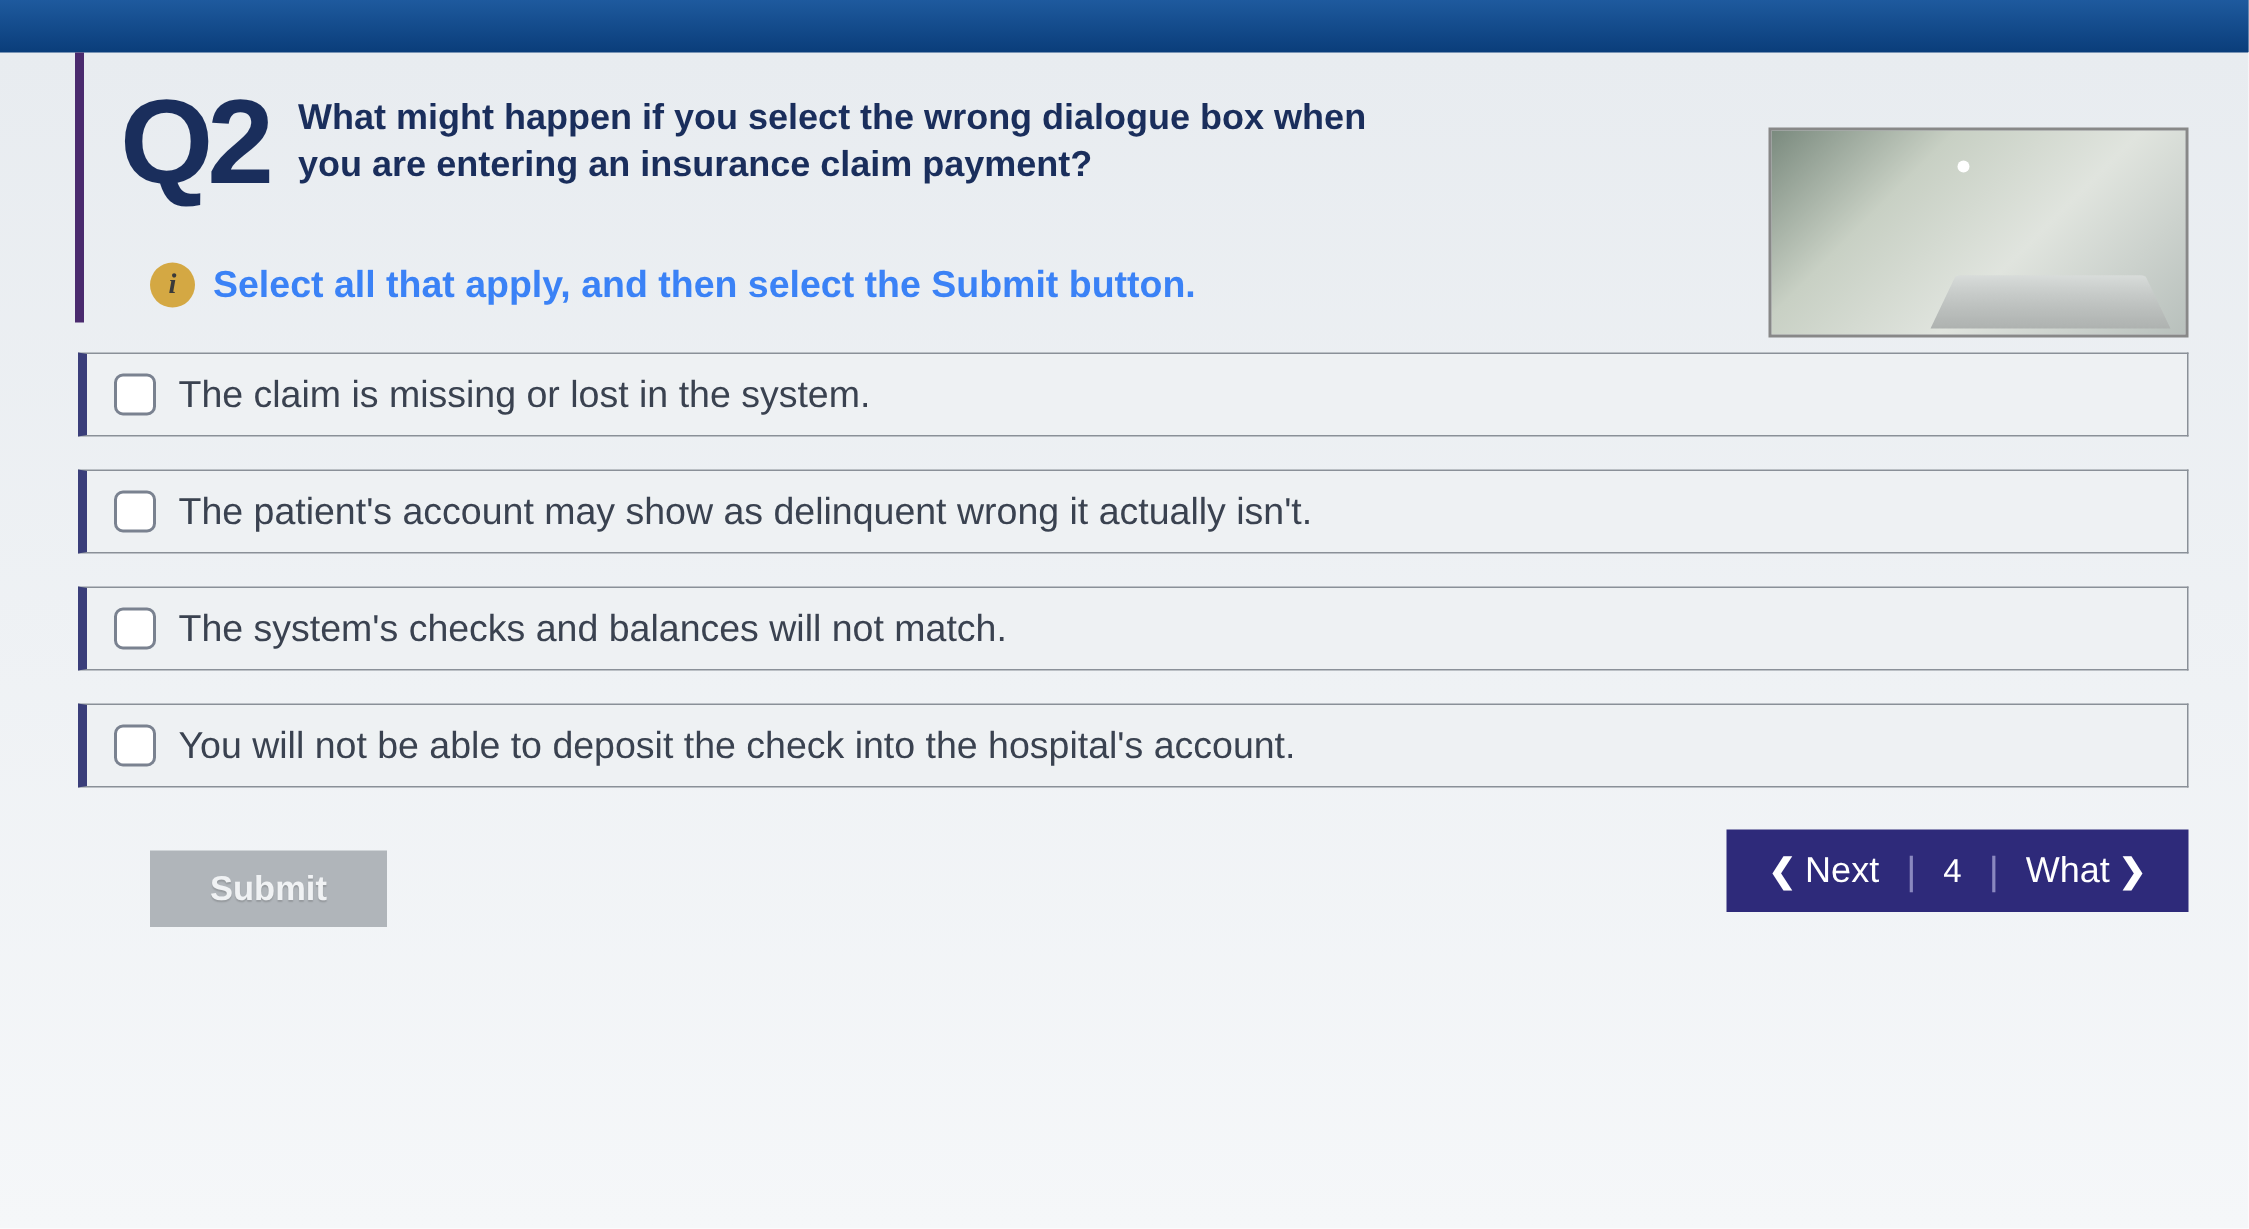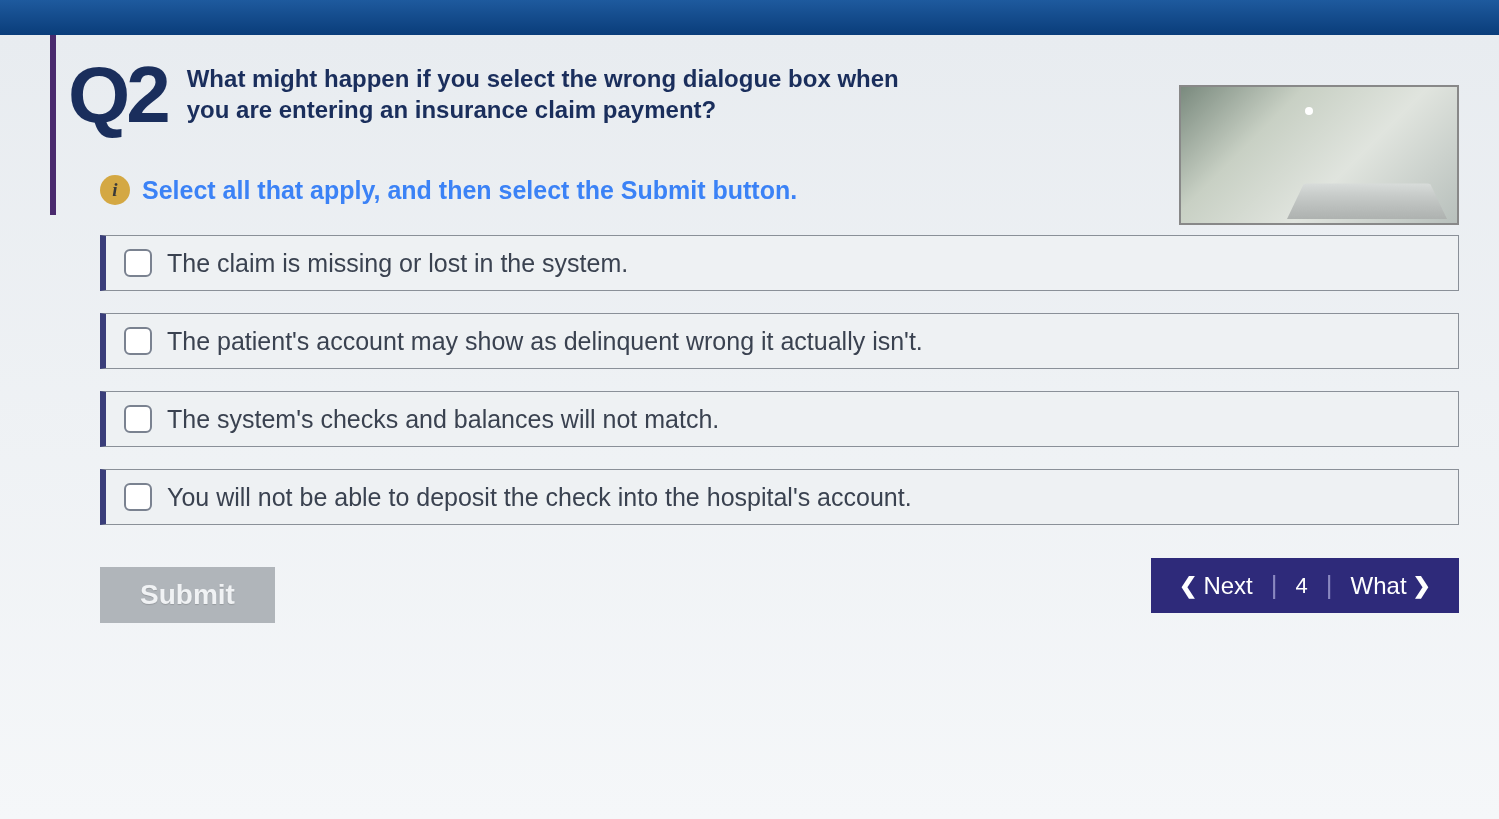--- a/index.html
+++ b/index.html
@@ -19,21 +19,21 @@
       height: 35px;
       background: linear-gradient(180deg, #1e5a9e 0%, #0a3d7a 100%);
       width: 100%;
     }
     .content-area {
       padding: 0;
       position: relative;
     }
     .header-section {
       display: flex;
-      padding: 20px 40px 20px 38px;
+      padding: 20px 40px 20px 50px;
       align-items: flex-start;
       position: relative;
     }
     .left-accent {
       position: absolute;
       left: 50px;
       top: 0;
       width: 6px;
       height: 180px;
       background: #4a2a6e;
@@ -107,21 +107,21 @@
       font-weight: bold;
       color: #3a3a3a;
       flex-shrink: 0;
     }
     .instruction-text {
       font-size: 25px;
       font-weight: 700;
       color: #3b82f6;
     }
     .options-container {
-      padding: 10px 40px 10px 100px;
+      padding: 10px 40px 10px 52px;
     }
     .option-row {
       display: flex;
       align-items: center;
       border: 1px solid #8a9098;
       border-left: 6px solid #3a3e7a;
       background: #eef1f3;
       margin-bottom: 22px;
       padding: 10px 18px;
       cursor: pointer;
@@ -141,21 +141,21 @@
       color: #3a4250;
     }
     .submit-area {
       padding: 10px 40px 10px 100px;
     }
     .submit-btn {
       background: #b0b5ba;
       color: #f0f2f4;
       border: none;
       padding: 12px 40px;
-      font-size: 28px;
+      font-size: 23px;
       font-weight: 600;
       cursor: pointer;
       text-shadow: 0 1px 1px rgba(0,0,0,0.15);
     }
     .footer-nav {
       position: absolute;
       right: 40px;
       bottom: 20px;
       background: #2e2a7a;
       display: flex;

